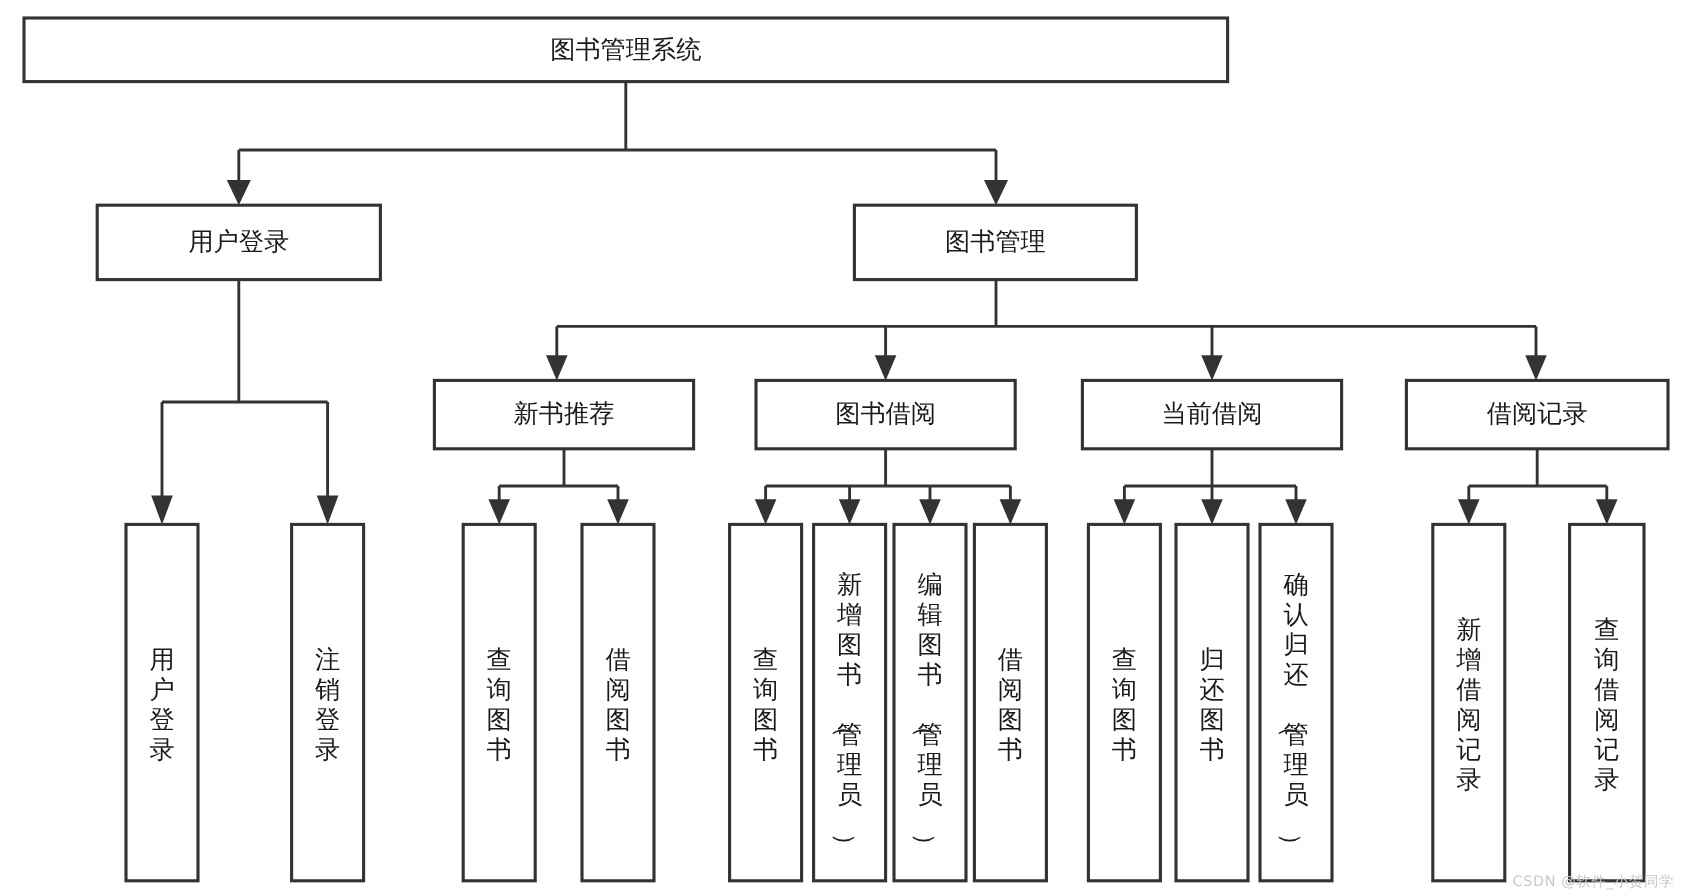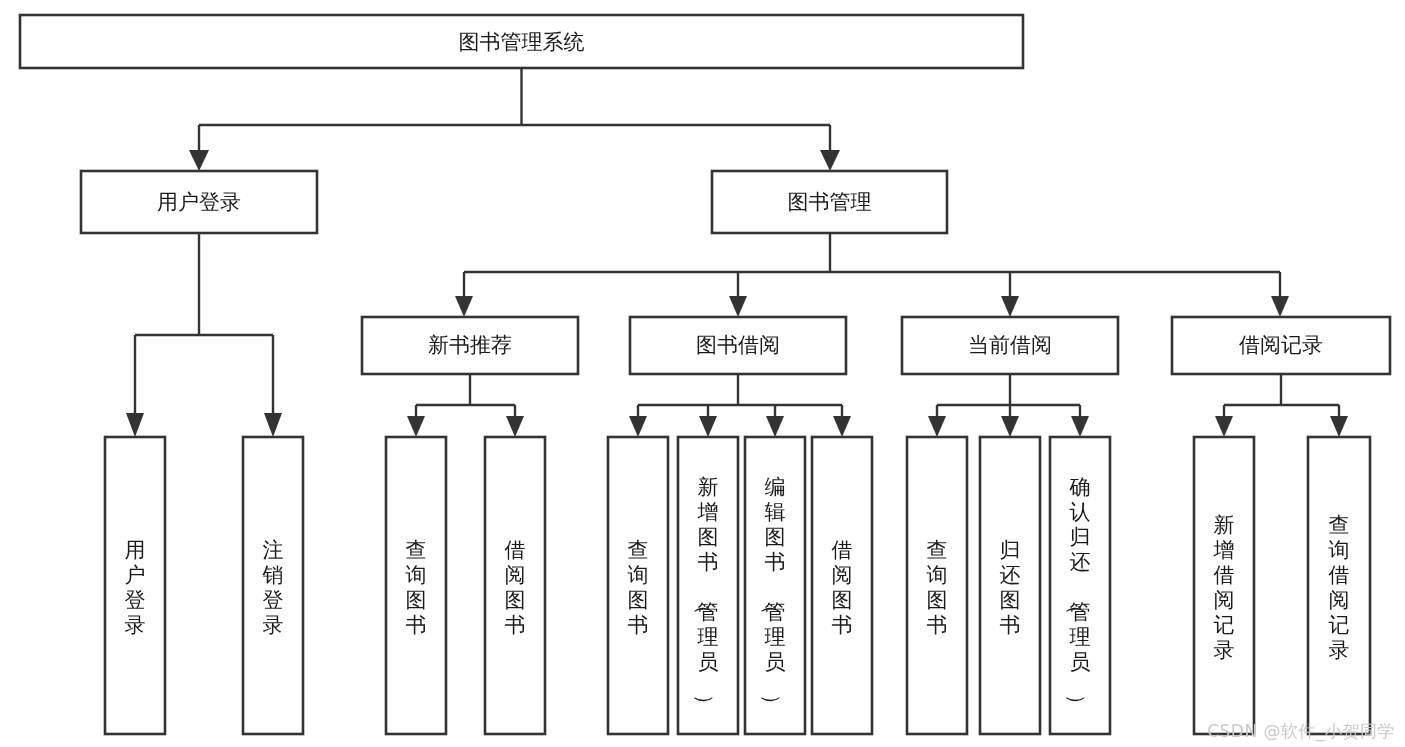--- a/index.html
+++ b/index.html
@@ -54,21 +54,21 @@
     font-family: "DejaVu Sans", "Liberation Sans", sans-serif;
     fill: #1a1a1a;
     font-size: 21px;
     text-anchor: middle;
   }
   .watermark-text {
     position: absolute;
     right: 10px;
     bottom: 4px;
     font-family: "DejaVu Sans", "Liberation Sans", sans-serif;
-    font-size: 17px;
+    font-size: 12px;
     color: #c9c9c9;
     white-space: nowrap;
     letter-spacing: 0.5px;
     pointer-events: none;
   }
 </style>
 </head>
 <body>
 
 <div id="diagram-root">

